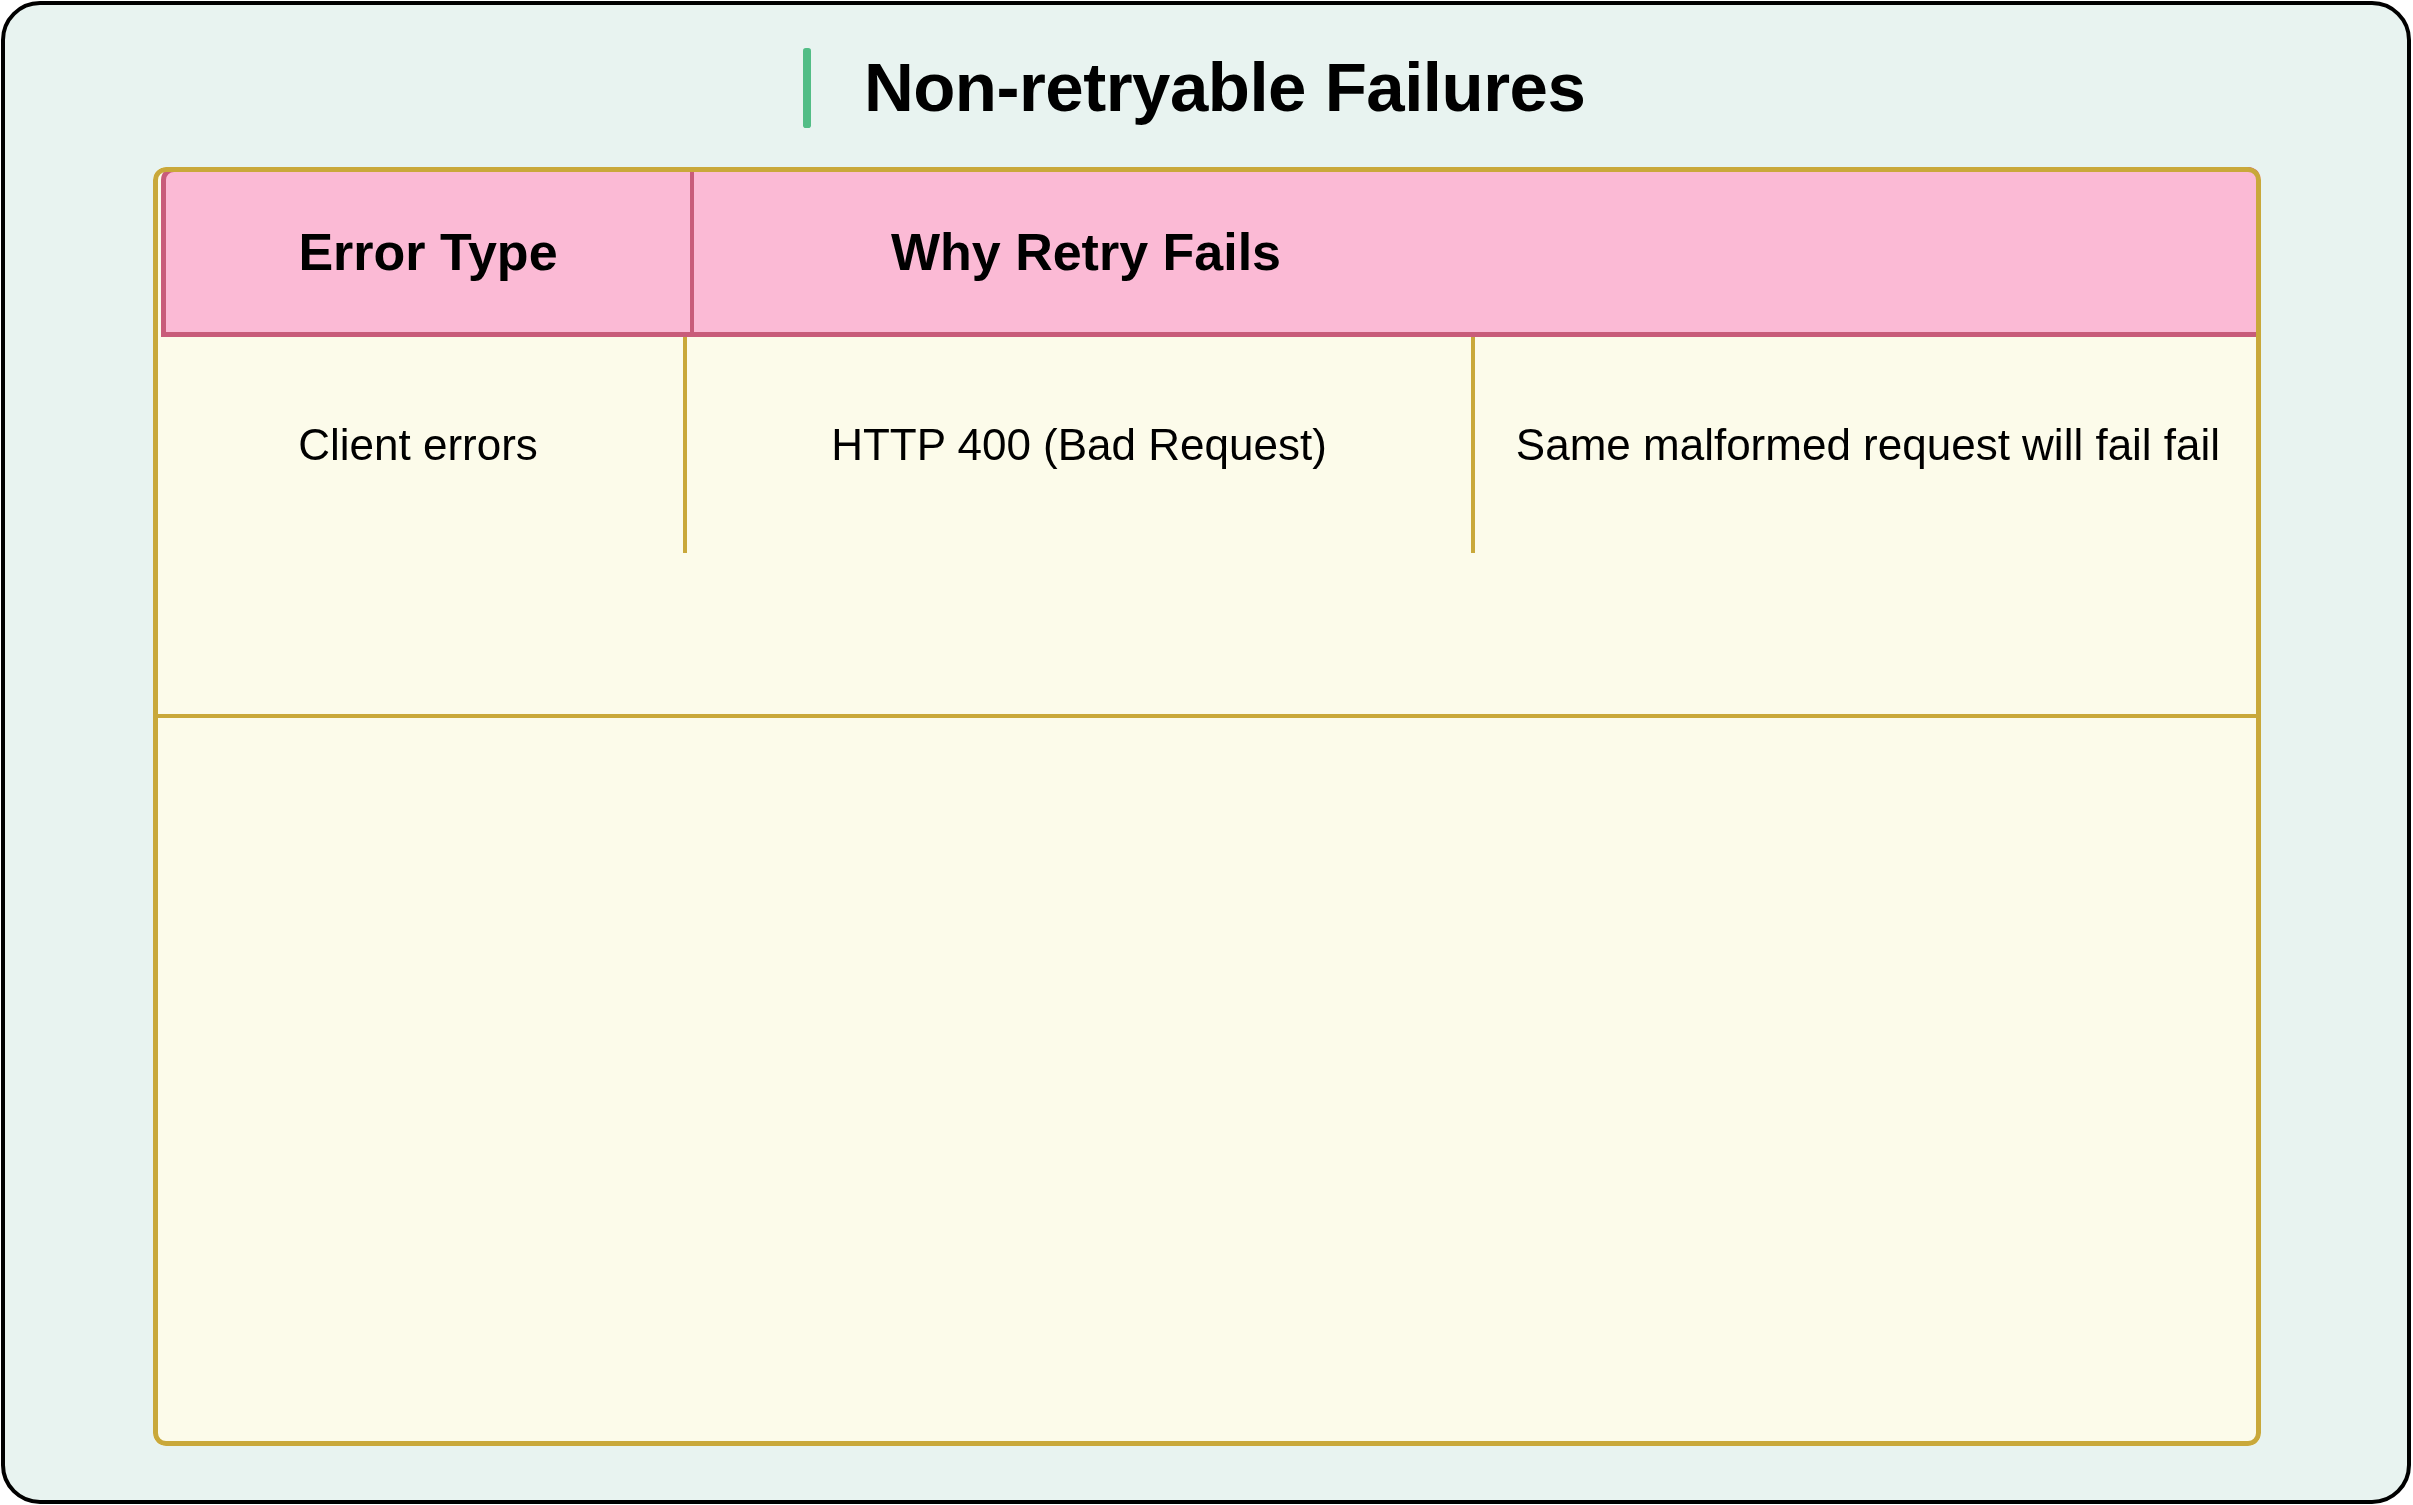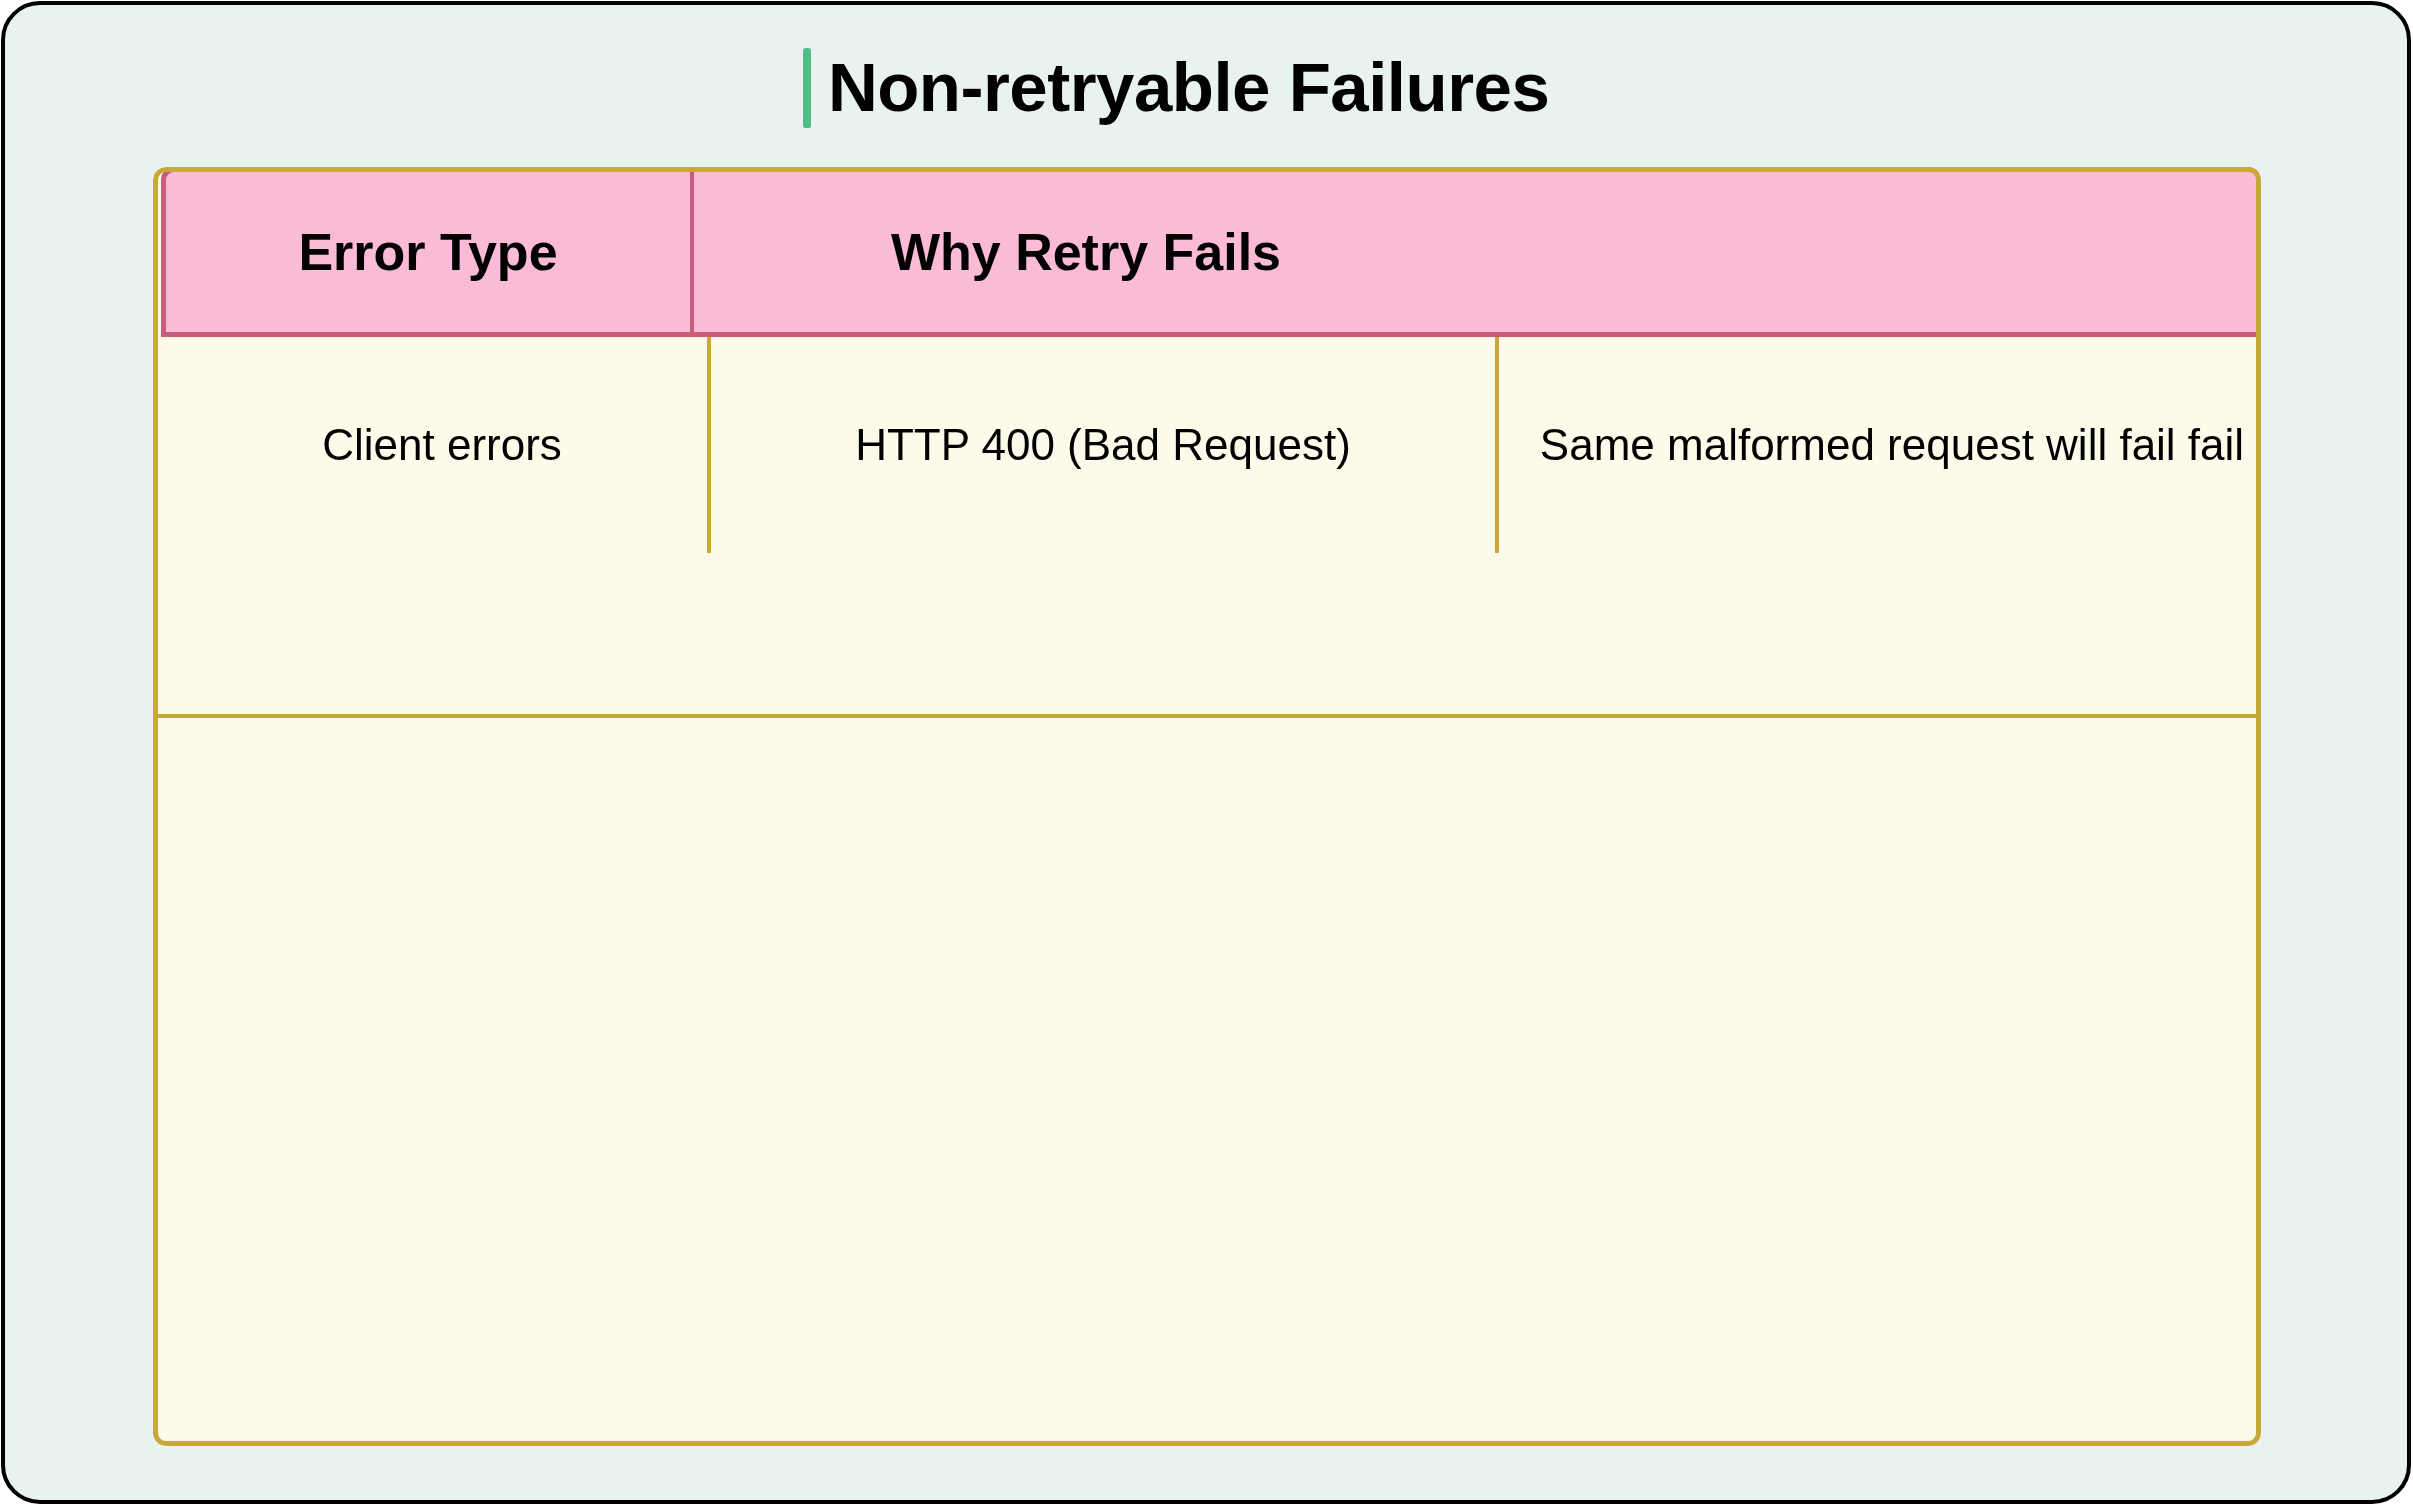--- a/index.html
+++ b/index.html
@@ -25,20 +25,21 @@
       border-radius: 39px;
       background: #E8F3F0;
     }
     .title-wrap {
       position: absolute;
       left: 798px;
       top: 43px;
       height: 80px;
       display: flex;
       align-items: center;
+      gap: 36px;
     }
     .title-bar {
       width: 8.3px;
       height: 80px;
       border-radius: 2.8px;
       background: #52BD86;
       margin-right: 16.7px;
     }
     .title-text {
       font-size: 69px;
@@ -100,21 +101,20 @@
       width: 2108px;
       height: 1109px;
     }
     .row {
       position: absolute;
       left: 0;
       width: 2108px;
       display: grid;
       grid-template-columns: 530px 788px 790px;
       box-sizing: border-box;
-      padding-left: 24px;
     }
     .row + .row {
       border-top: 4.6px solid #C9A83A;
     }
     .cell {
       display: flex;
       align-items: center;
       justify-content: center;
       text-align: center;
       font-size: 44px;

